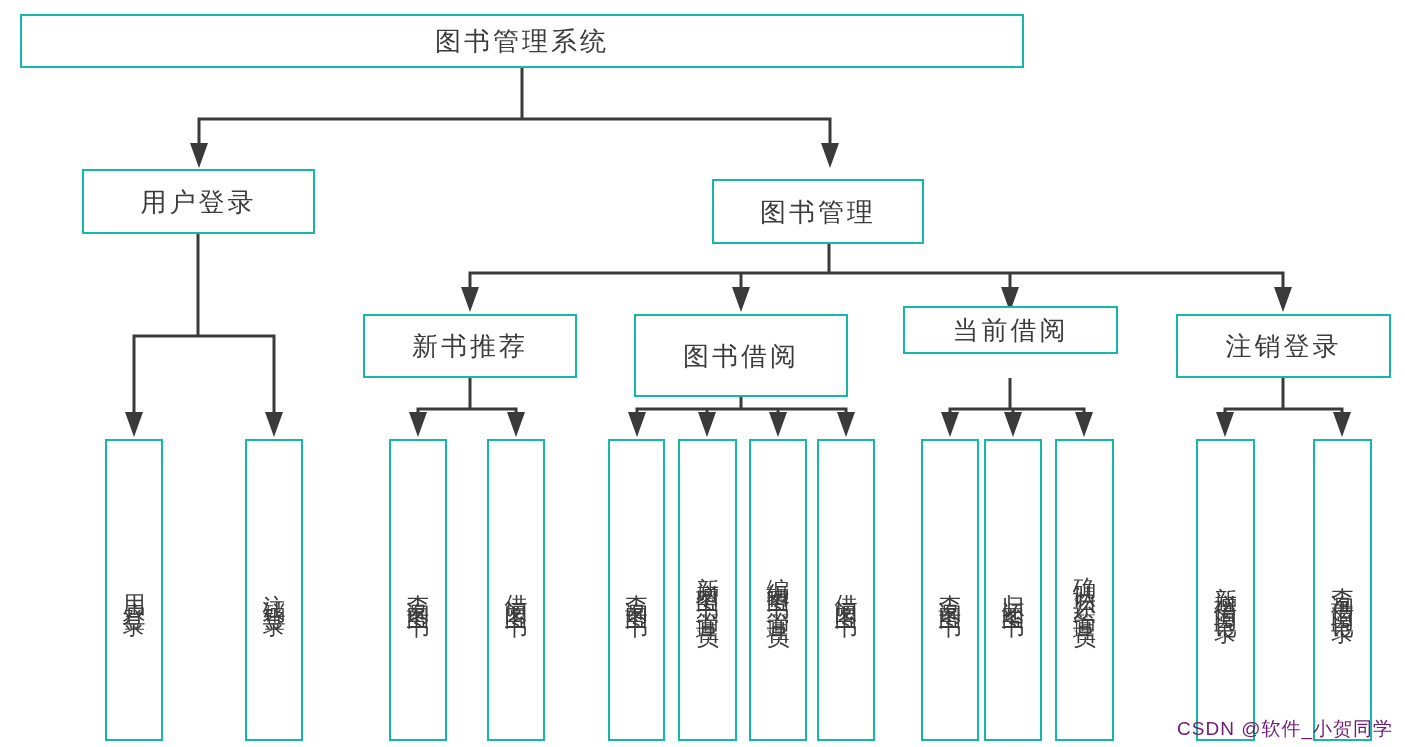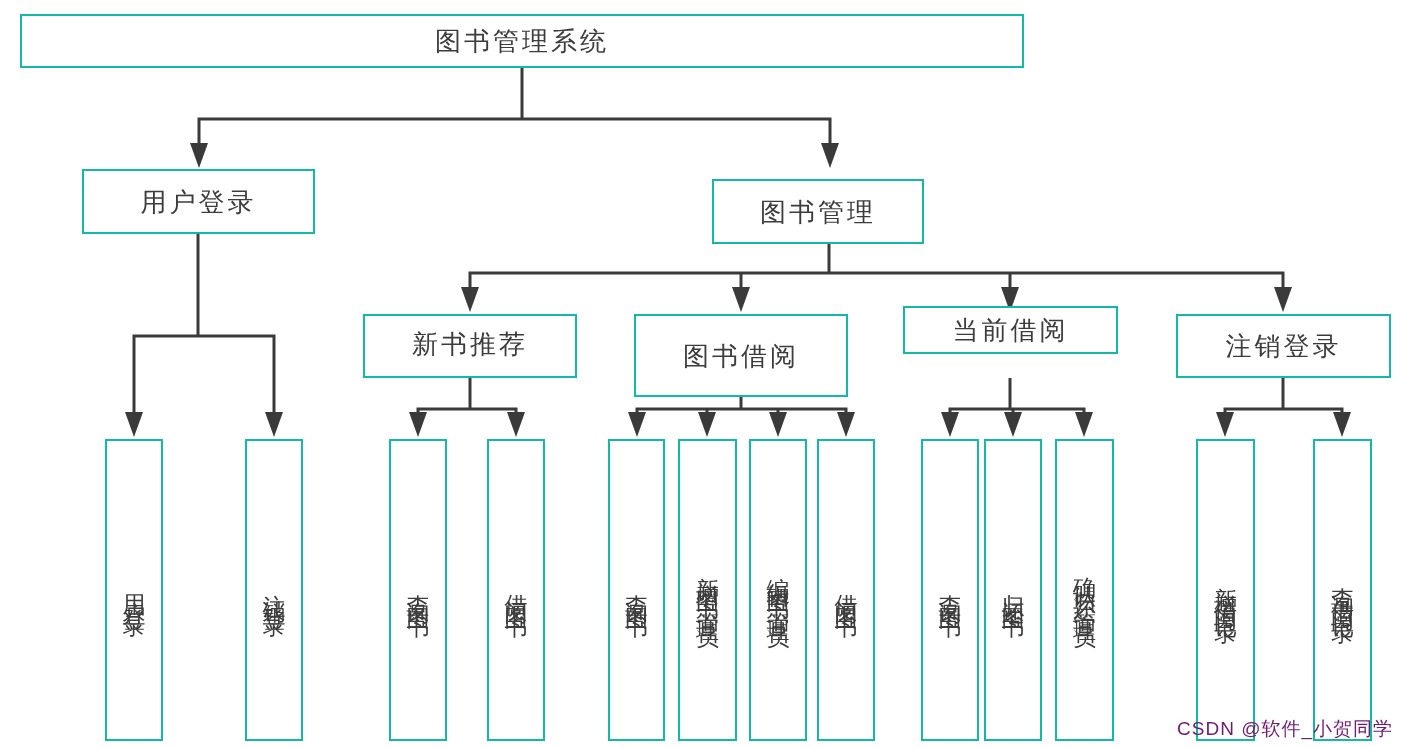--- a/index.html
+++ b/index.html
@@ -113,21 +113,21 @@
       <polygon points="1216,412 1234,412 1225,437"></polygon>
       <polygon points="1333,412 1351,412 1342,437"></polygon>
     </g>
   </svg>
 
   <div class="node h" style="left:20px; top:14px; width:1004px; height:54px;">图书管理系统</div>
 
   <div class="node h" style="left:82px; top:169px; width:233px; height:65px;">用户登录</div>
   <div class="node h" style="left:712px; top:179px; width:212px; height:65px;">图书管理</div>
 
-  <div class="node h" style="left:363px; top:314px; width:214px; height:64px;font-family:Liberation Mono, monospace;">新书推荐</div>
+  <div class="node h" style="left:363px; top:314px; width:214px; height:64px;">新书推荐</div>
   <div class="node h" style="left:634px; top:314px; width:214px; height:83px;">图书借阅</div>
   <div class="node h" style="left:903px; top:306px; width:215px; height:48px;">当前借阅</div>
   <div class="node h" style="left:1176px; top:314px; width:215px; height:64px;">注销登录</div>
 
   <div class="node leaf" style="left:105px; width:58px;">
     <span class="vtext">用户登录</span>
   </div>
   <div class="node leaf" style="left:245px; width:58px;">
     <span class="vtext">注销登录</span>
   </div>

